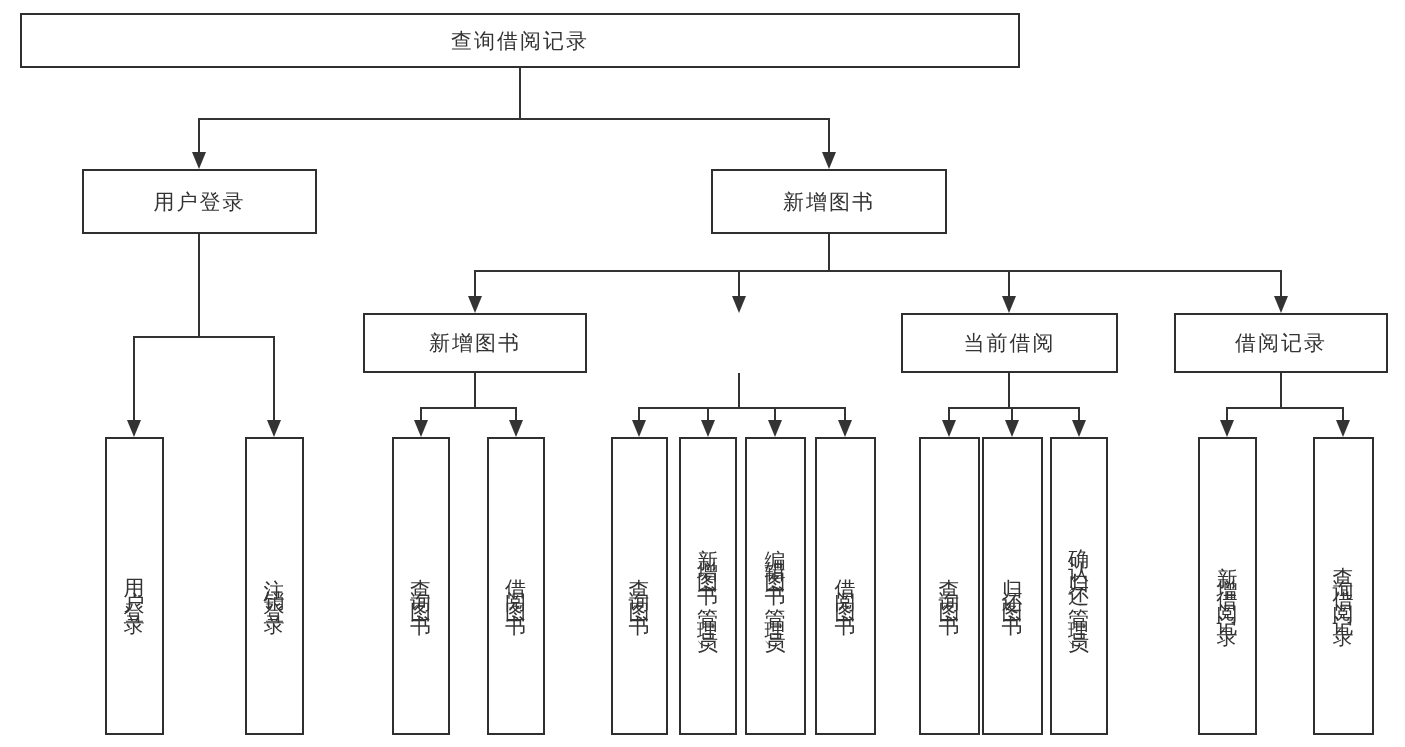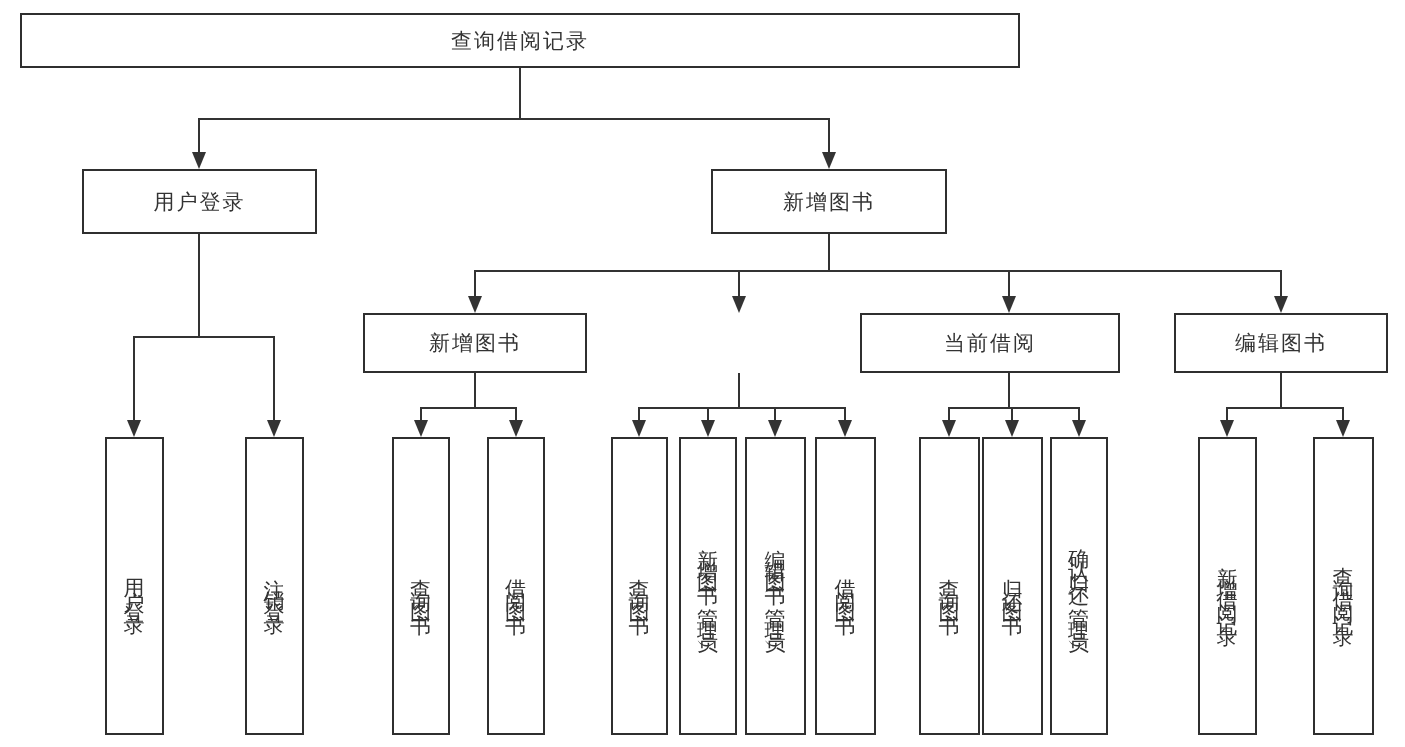--- a/index.html
+++ b/index.html
@@ -95,25 +95,25 @@
   <div class="ln" style="left:1008px;top:270px;width:2px;height:27px"></div>
   <div class="ln" style="left:1280px;top:270px;width:2px;height:27px"></div>
   <div class="ah" style="left:468px;top:296px"></div>
   <div class="ah" style="left:732px;top:296px"></div>
   <div class="ah" style="left:1002px;top:296px"></div>
   <div class="ah" style="left:1274px;top:296px"></div>
 
   <div class="box hbox" style="left:363px;top:313px;width:224px;height:60px">
     <span>新增图书</span>
   </div>
-  <div class="box hbox" style="left:860px;top:313px;width:260px;height:60px">
+  <div class="box hbox" style="left:901px;top:313px;width:217px;height:60px">
     <span>当前借阅</span>
   </div>
   <div class="box hbox" style="left:1174px;top:313px;width:214px;height:60px">
-    <span>编辑图书</span>
+    <span>借阅记录</span>
   </div>
 
   <div class="ln" style="left:474px;top:373px;width:2px;height:36px"></div>
   <div class="ln" style="left:420px;top:407px;width:97px;height:2px"></div>
   <div class="ln" style="left:420px;top:407px;width:2px;height:14px"></div>
   <div class="ln" style="left:515px;top:407px;width:2px;height:14px"></div>
   <div class="ah" style="left:414px;top:420px"></div>
   <div class="ah" style="left:509px;top:420px"></div>
 
   <div class="ln" style="left:738px;top:373px;width:2px;height:36px"></div>

